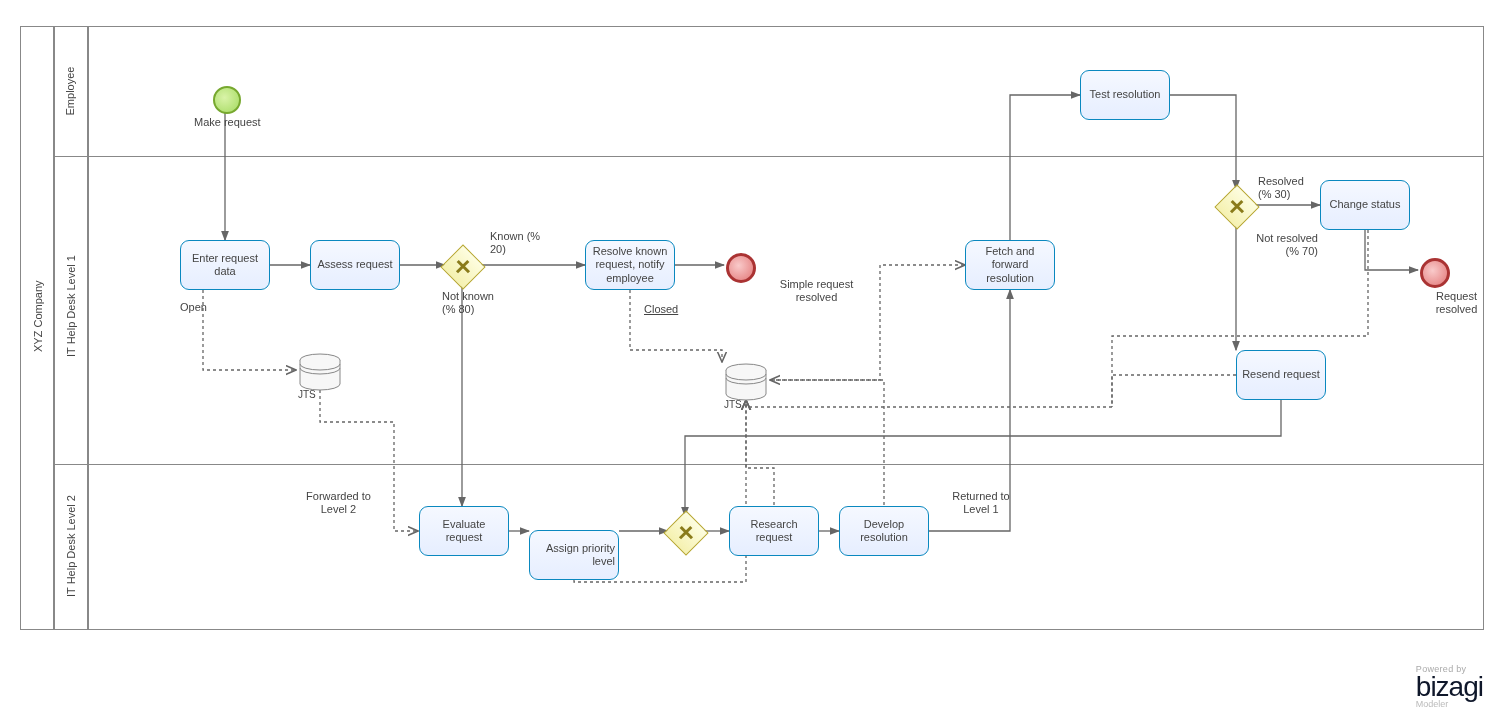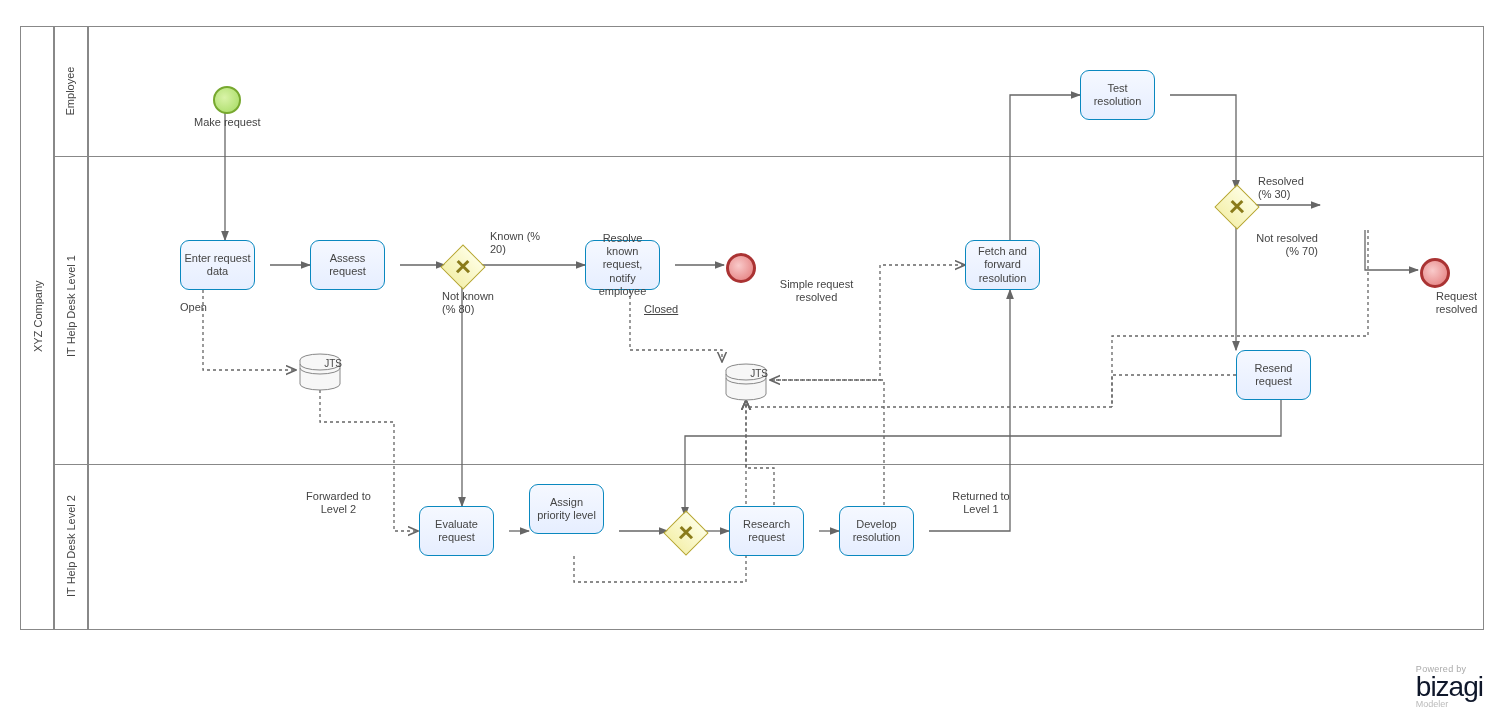--- a/index.html
+++ b/index.html
@@ -1,31 +1,31 @@
 <!DOCTYPE html>
 <html><head>
 <meta charset="utf-8">
 <style>
   html, body { margin:0; padding:0; font-family: Arial, Helvetica, sans-serif; font-size:11px; color:#444; background:#fff; }
   .canvas { position:relative; width:1501px; height:715px; }
   .pool-border { position:absolute; border:1px solid #888; box-sizing:border-box; }
   .lane-border { position:absolute; border-top:1px solid #888; box-sizing:border-box; }
   .vlabel { position:absolute; transform:rotate(-90deg); transform-origin:center center; white-space:nowrap; text-align:center; }
-  .task { position:absolute; width:75px; height:50px; border:1.5px solid #0a88bf; border-radius:9px; background:linear-gradient(#f5f8ff,#e6eeff); display:flex; align-items:center; justify-content:center; text-align:center; padding:3px; box-sizing:border-box; line-height:1.2; }
+  .task { position:absolute; width:90px; height:50px; border:1.5px solid #0a88bf; border-radius:9px; background:linear-gradient(#f5f8ff,#e6eeff); display:flex; align-items:center; justify-content:center; text-align:center; padding:3px; box-sizing:border-box; line-height:1.2; }
   .start-event { position:absolute; width:24px; height:24px; border:2px solid #77a82f; border-radius:50%; background:radial-gradient(circle at 40% 40%, #d9f3a8, #a4da60); }
   .end-event { position:absolute; width:24px; height:24px; border:3px solid #a33; border-radius:50%; background:radial-gradient(circle at 40% 40%, #f9caca, #e27777); }
   .gateway { position:absolute; width:30px; height:30px; transform:rotate(45deg); border:1.5px solid #b7a72e; background:linear-gradient(#fdfde0,#f5f1b0); }
   .gateway .x1, .gateway .x2 { position:absolute; background:#8a7b1a; }
   .gateway .x1 { left:7px; top:13px; width:16px; height:3px; }
   .gateway .x2 { left:13px; top:7px; width:3px; height:16px; }
   .lbl { position:absolute; white-space:nowrap; }
   .lbl2 { position:absolute; text-align:center; line-height:1.2; }
   .datastore { position:absolute; width:44px; height:40px; }
   .datastore svg { width:100%; height:100%; }
-  .ds-label { position:absolute; width:44px; text-align:right; top:6px; font-size:10px; }
+  .ds-label { position:absolute; width:44px; text-align:left; top:37px; font-size:10px; }
   svg.conn { position:absolute; left:0; top:0; width:1501px; height:715px; pointer-events:none; }
   .logo { position:absolute; right:18px; bottom:6px; text-align:left; font-family:Arial; }
   .logo .pb { font-size:9px; color:#aaa; letter-spacing:0.3px; }
   .logo .bz { font-size:28px; font-weight:400; color:#0f172a; letter-spacing:-1px; line-height:0.9; }
   .logo .md { font-size:9px; color:#bbb; }
 </style>
 </head>
 <body>
 
 <div class="canvas">
@@ -97,28 +97,31 @@
     </div>
   <div class="task" style="left:585px; top:240px;">
       <span>Resolve known request, notify employee</span>
     </div>
   <div class="task" style="left:965px; top:240px;">
       <span>Fetch and forward resolution</span>
     </div>
   <div class="task" style="left:1080px; top:70px;">
       <span>Test resolution</span>
     </div>
+  <div class="task" style="left:1320px; top:180px;">
+      <span>Change status</span>
+    </div>
   <div class="task" style="left:1236px; top:350px;">
       <span>Resend request</span>
     </div>
 
   <div class="task" style="left:419px; top:506px;">
       <span>Evaluate request</span>
     </div>
-  <div class="task" style="left:529px; top:484px;">
+  <div class="task" style="left:529px; top:530px;text-align:right;">
       <span>Assign priority level</span>
     </div>
   <div class="task" style="left:729px; top:506px;">
       <span>Research request</span>
     </div>
   <div class="task" style="left:839px; top:506px;">
       <span>Develop resolution</span>
     </div>
 
   <div class="gateway" style="left:447px; top:251px;">

